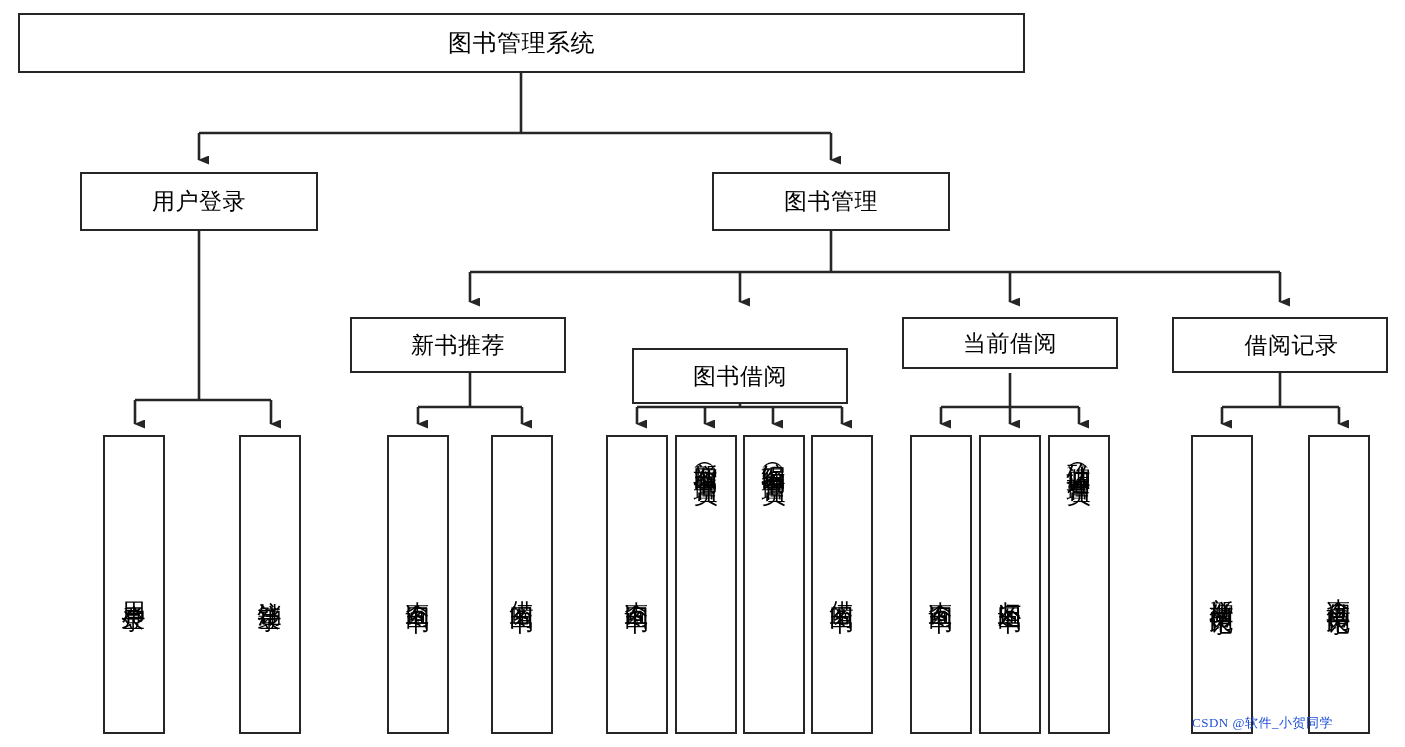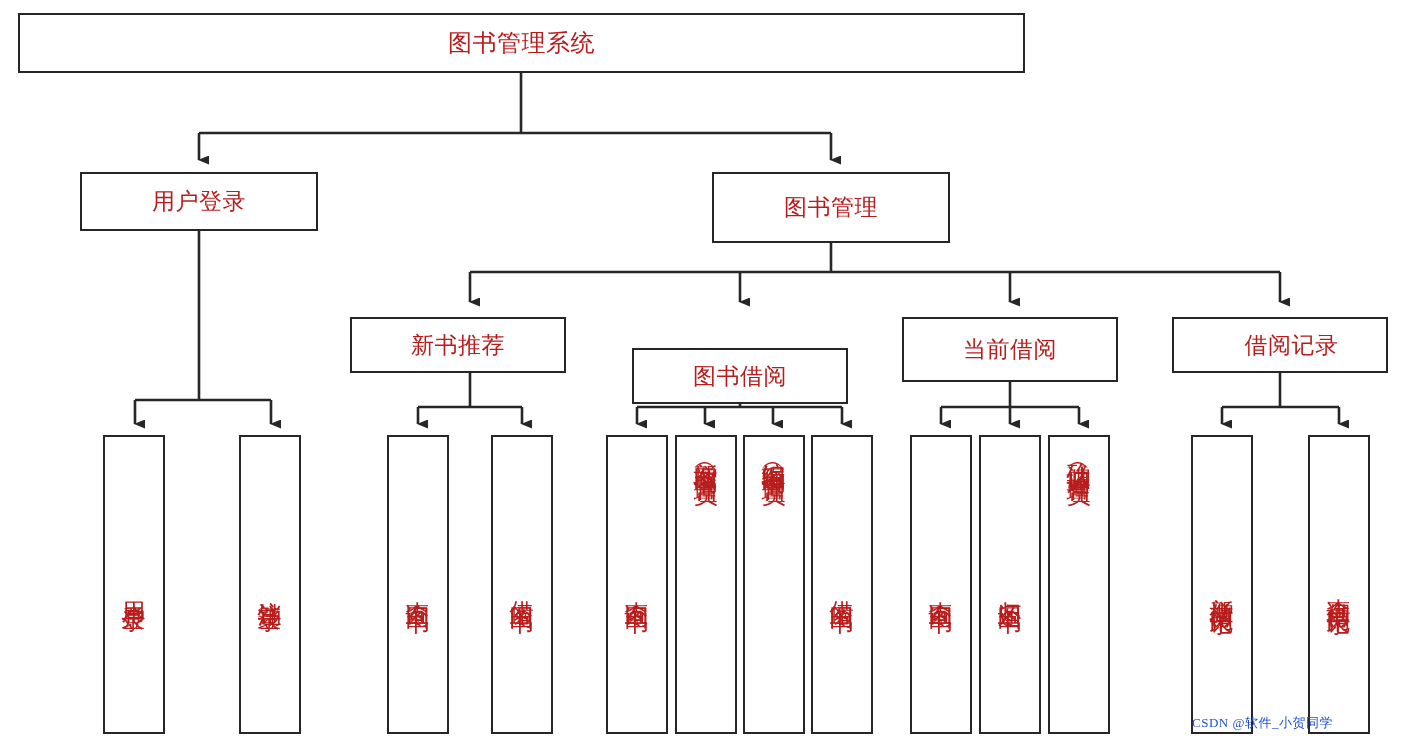--- a/index.html
+++ b/index.html
@@ -26,21 +26,21 @@
     pointer-events: none;
   }
   .node {
     position: absolute;
     box-sizing: border-box;
     border: 2.5px solid #262626;
     background: #ffffff;
     display: flex;
     align-items: center;
     justify-content: center;
-    color: #b91c1c;
+    color: #000000;
   }
   .node-label {
     display: block;
     text-align: center;
     line-height: 1.15;
     letter-spacing: 0.5px;
   }
   
   .h-node .node-label {
     writing-mode: horizontal-tb;
@@ -129,33 +129,33 @@
   </svg>
 
   <div class="node h-node" id="n-root" style="left:18px; top:13px; width:1007px; height:60px;">
     <span class="node-label">图书管理系统</span>
   </div>
 
   <div class="node h-node" style="left:80px; top:172px; width:238px; height:59px;">
     <span class="node-label">用户登录</span>
   </div>
 
-  <div class="node h-node" style="left:712px; top:172px; width:238px; height:71px;">
+  <div class="node h-node" style="left:712px; top:172px; width:238px; height:59px;">
     <span class="node-label">图书管理</span>
   </div>
 
   <div class="node h-node" style="left:350px; top:317px; width:216px; height:56px;">
     <span class="node-label">新书推荐</span>
   </div>
 
   <div class="node h-node" style="left:632px; top:317px; width:216px; height:56px;margin-top:31px;">
     <span class="node-label">图书借阅</span>
   </div>
 
-  <div class="node h-node" style="left:902px; top:317px; width:216px; height:65px;">
+  <div class="node h-node" style="left:902px; top:317px; width:216px; height:52px;">
     <span class="node-label">当前借阅</span>
   </div>
 
   <div class="node h-node" style="left:1172px; top:317px; width:216px; height:56px;padding-left:23px;">
     <span class="node-label">借阅记录</span>
   </div>
 
   <div class="node v-node center" style="left:103px; top:435px; width:62px; height:299px;">
     <span class="node-label">用户登录</span>
   </div>

